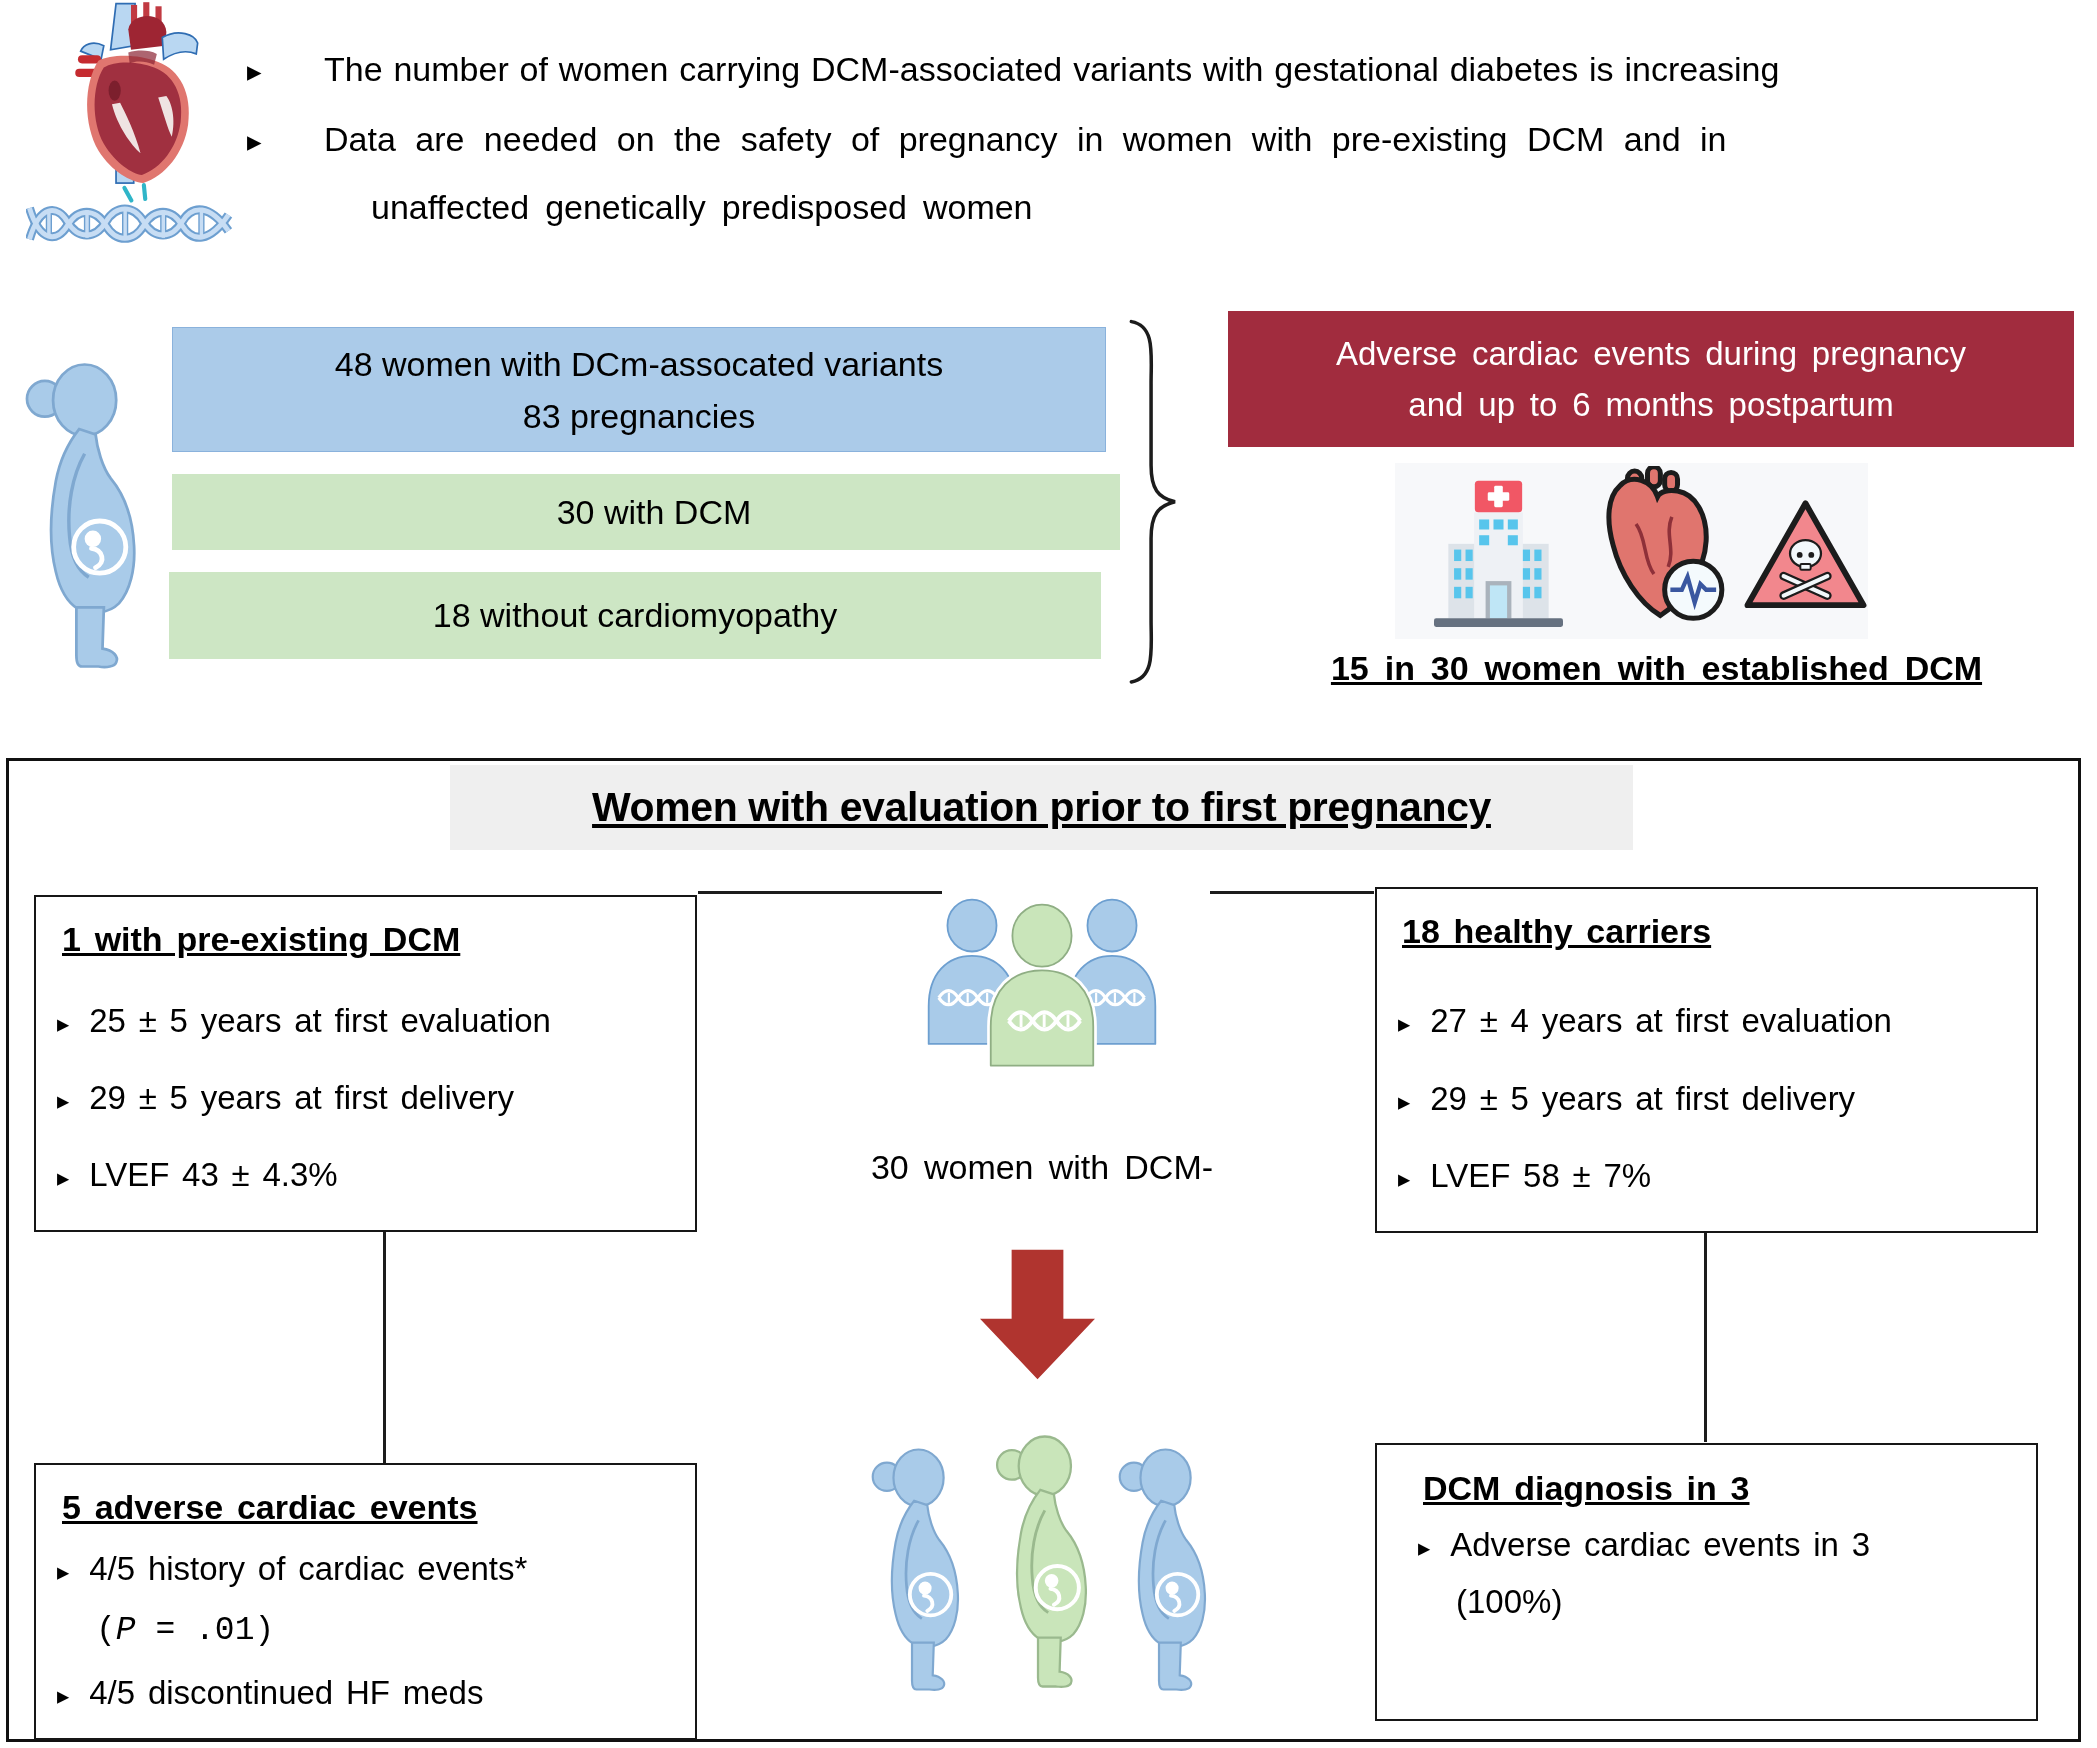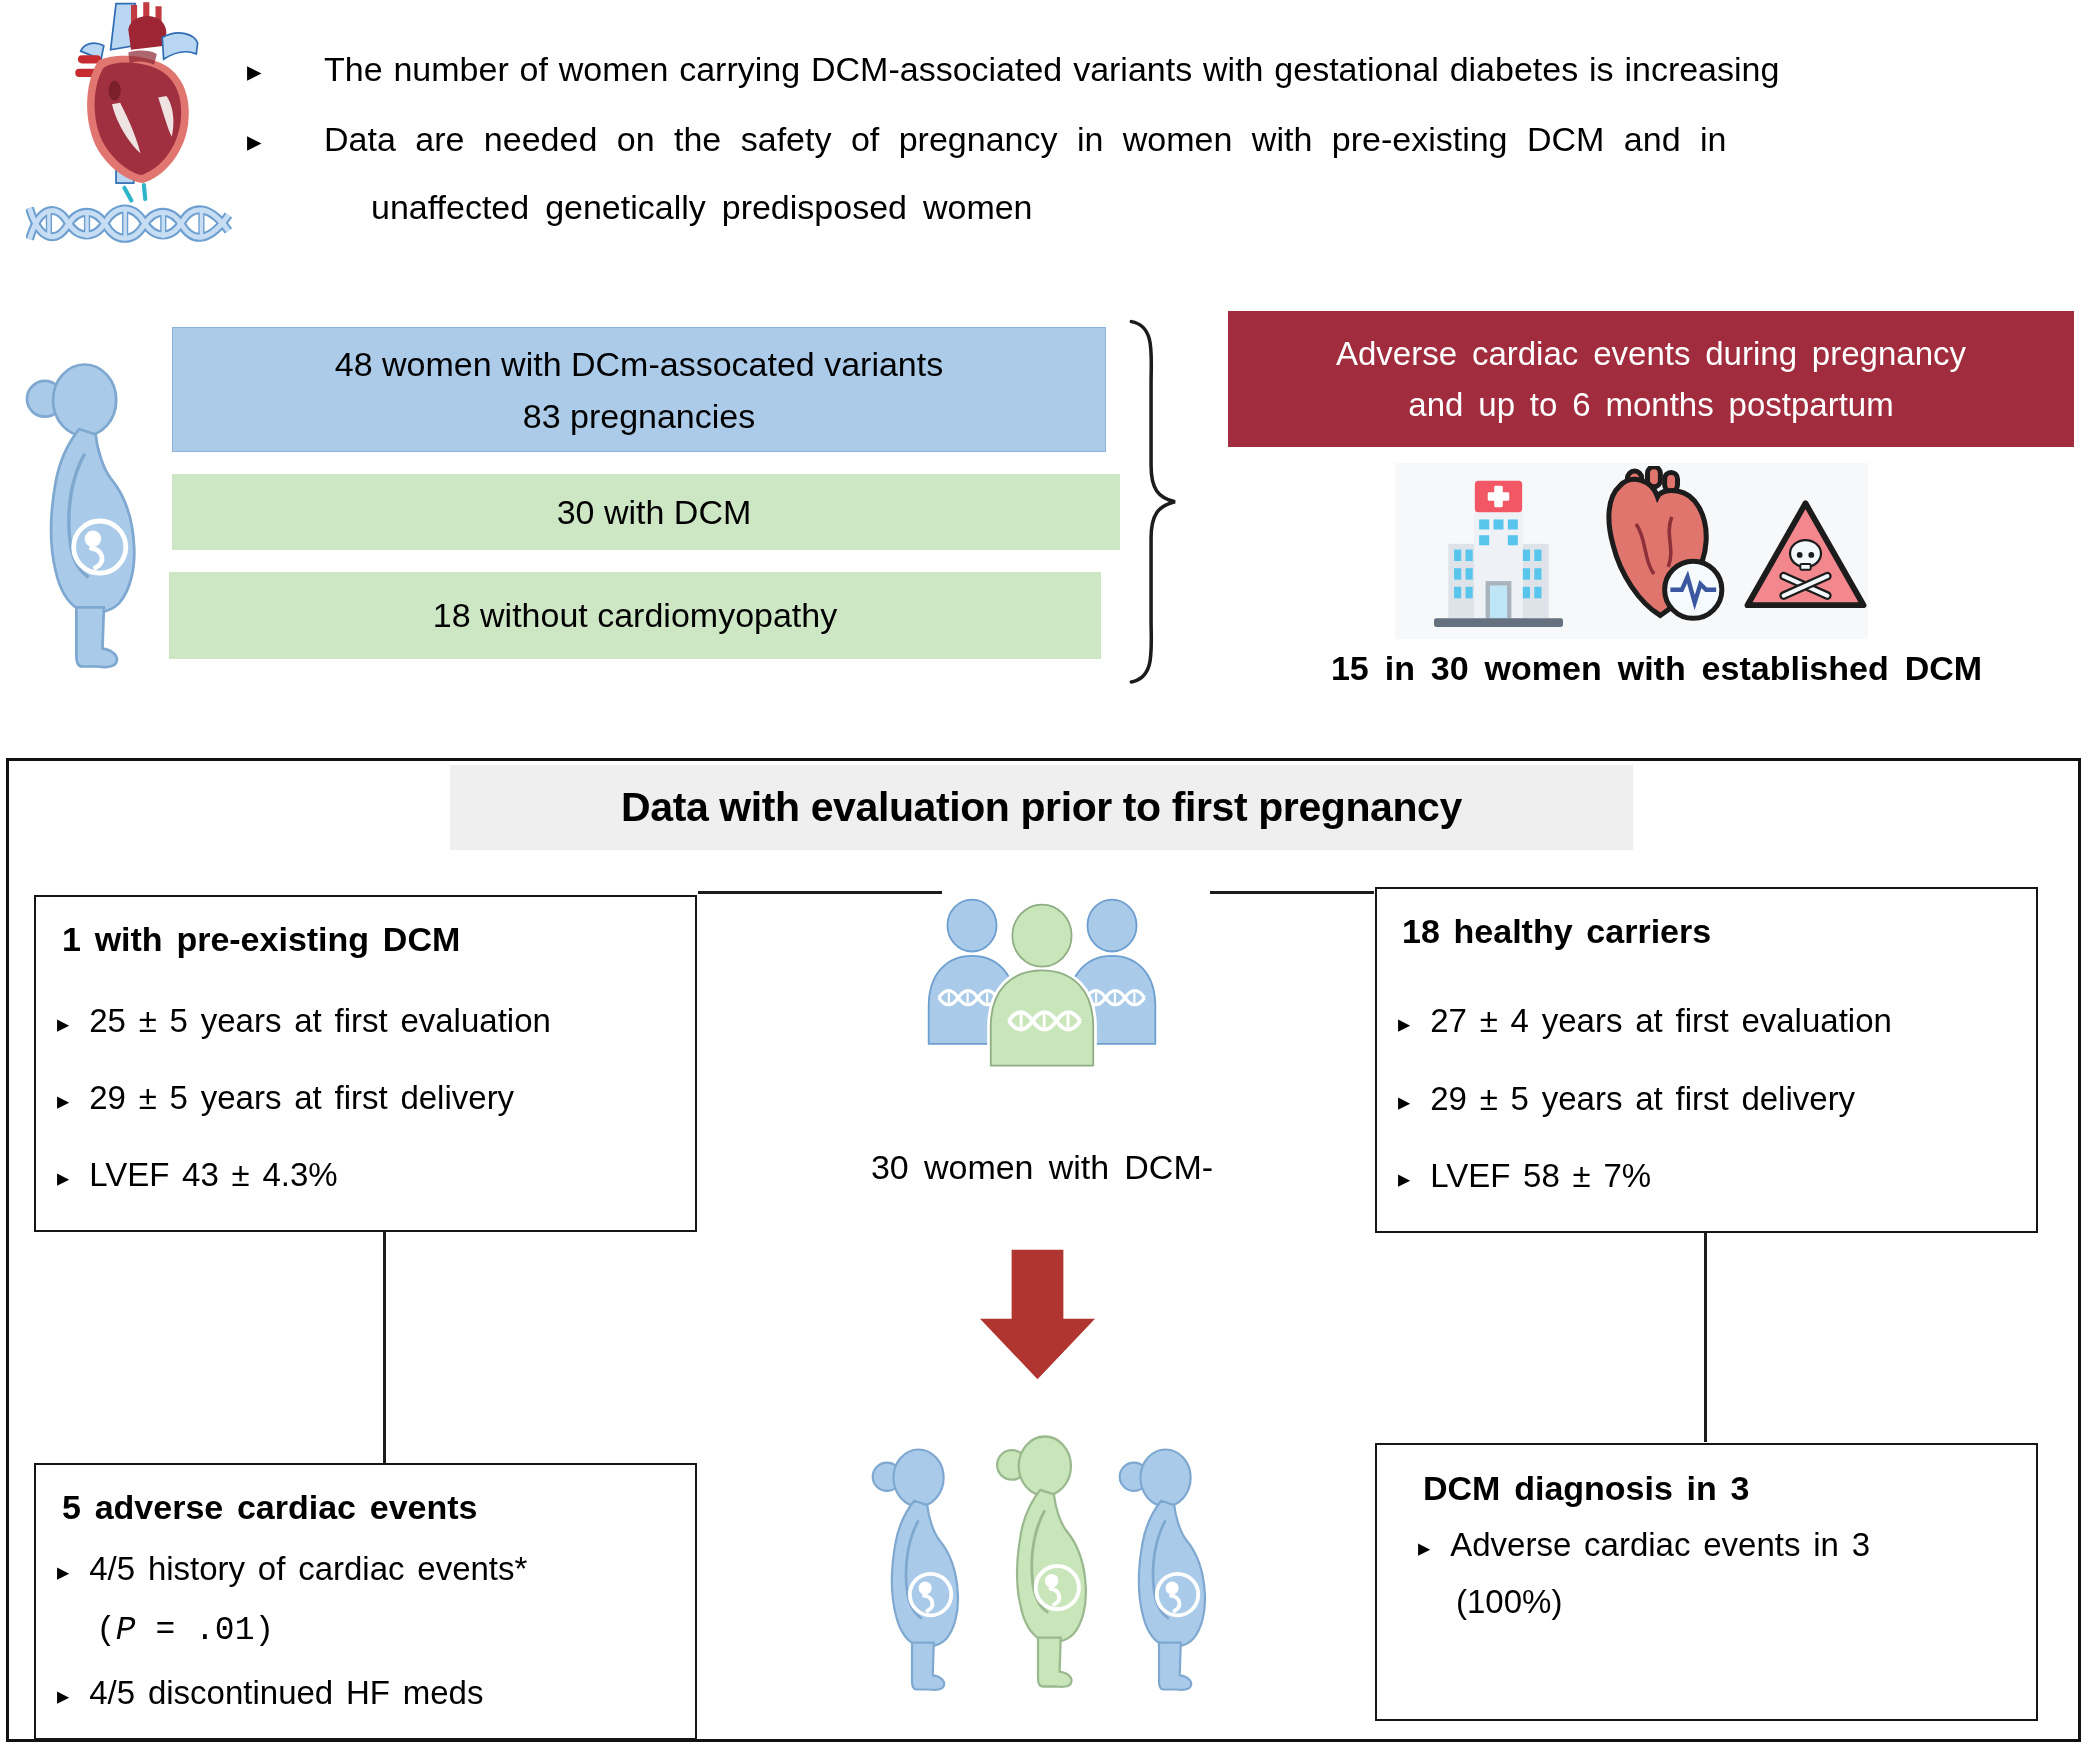--- a/index.html
+++ b/index.html
@@ -1,20 +1,20 @@
 <!DOCTYPE html>
 <html style="font-size:11.5px"><head>
 <meta charset="utf-8">
 <style>
   html,body { margin:0; padding:0; background:#fff; }
   #stage { position:relative; width:2097px; height:1749px; background:#ffffff;
            font-family:"Liberation Sans", sans-serif; color:#000; overflow:hidden; }
   .abs { position:absolute; }
   .txt { line-height:1.15; }
-  .b { font-weight:700; }
+  .b { font-weight:700;text-decoration:underline; }
   .it { font-style:italic; }
   .center { text-align:center; }
   .flexc { display:flex; flex-direction:column; align-items:center; justify-content:center; }
   .row { display:flex; align-items:baseline; }
   .mk { font-size:24.4px; flex:0 0 auto; }
   .toprow .mk { width:77px; font-size:29px; }
   .f46 { font-size:33px; }
   .f47 { font-size:34px; }
   .f48 { font-size:34px; }
   .ws2 { word-spacing:1.4px; }
@@ -199,21 +199,21 @@
     </svg>
 
     <div class="abs center b f48 ws9 txt" style="left:1237px;top:649px;width:839px;">
       <span>15 in 30 women with established DCM</span>
     </div>
   </div>
 
   <div class="abs" style="left:5.7px;top:758px;width:2075px;height:984px;border:3.6px solid #111;box-sizing:border-box;"></div>
 
   <div class="abs flexc b" style="left:450px;top:765px;width:1183px;height:85px;background:#efefef;font-size:41px;letter-spacing:-0.4px;">
-    <span>Data with evaluation prior to first pregnancy</span>
+    <span>Women with evaluation prior to first pregnancy</span>
   </div>
 
   <div class="abs line" style="left:698px;top:891px;width:244px;height:2.9px;"></div>
   <div class="abs line" style="left:1210px;top:891px;width:164px;height:2.9px;"></div>
   <div class="abs line" style="left:383px;top:1232px;width:2.9px;height:231px;"></div>
   <div class="abs line" style="left:1704px;top:1233px;width:2.9px;height:209px;"></div>
 
   <div class="abs panelbox" style="left:34px;top:895px;width:663px;height:337px;box-sizing:border-box;"></div>
   <div class="abs b f48 txt" style="left:62px;top:920px;word-spacing:4.3px;">
     <span>1 with pre-existing DCM</span>

